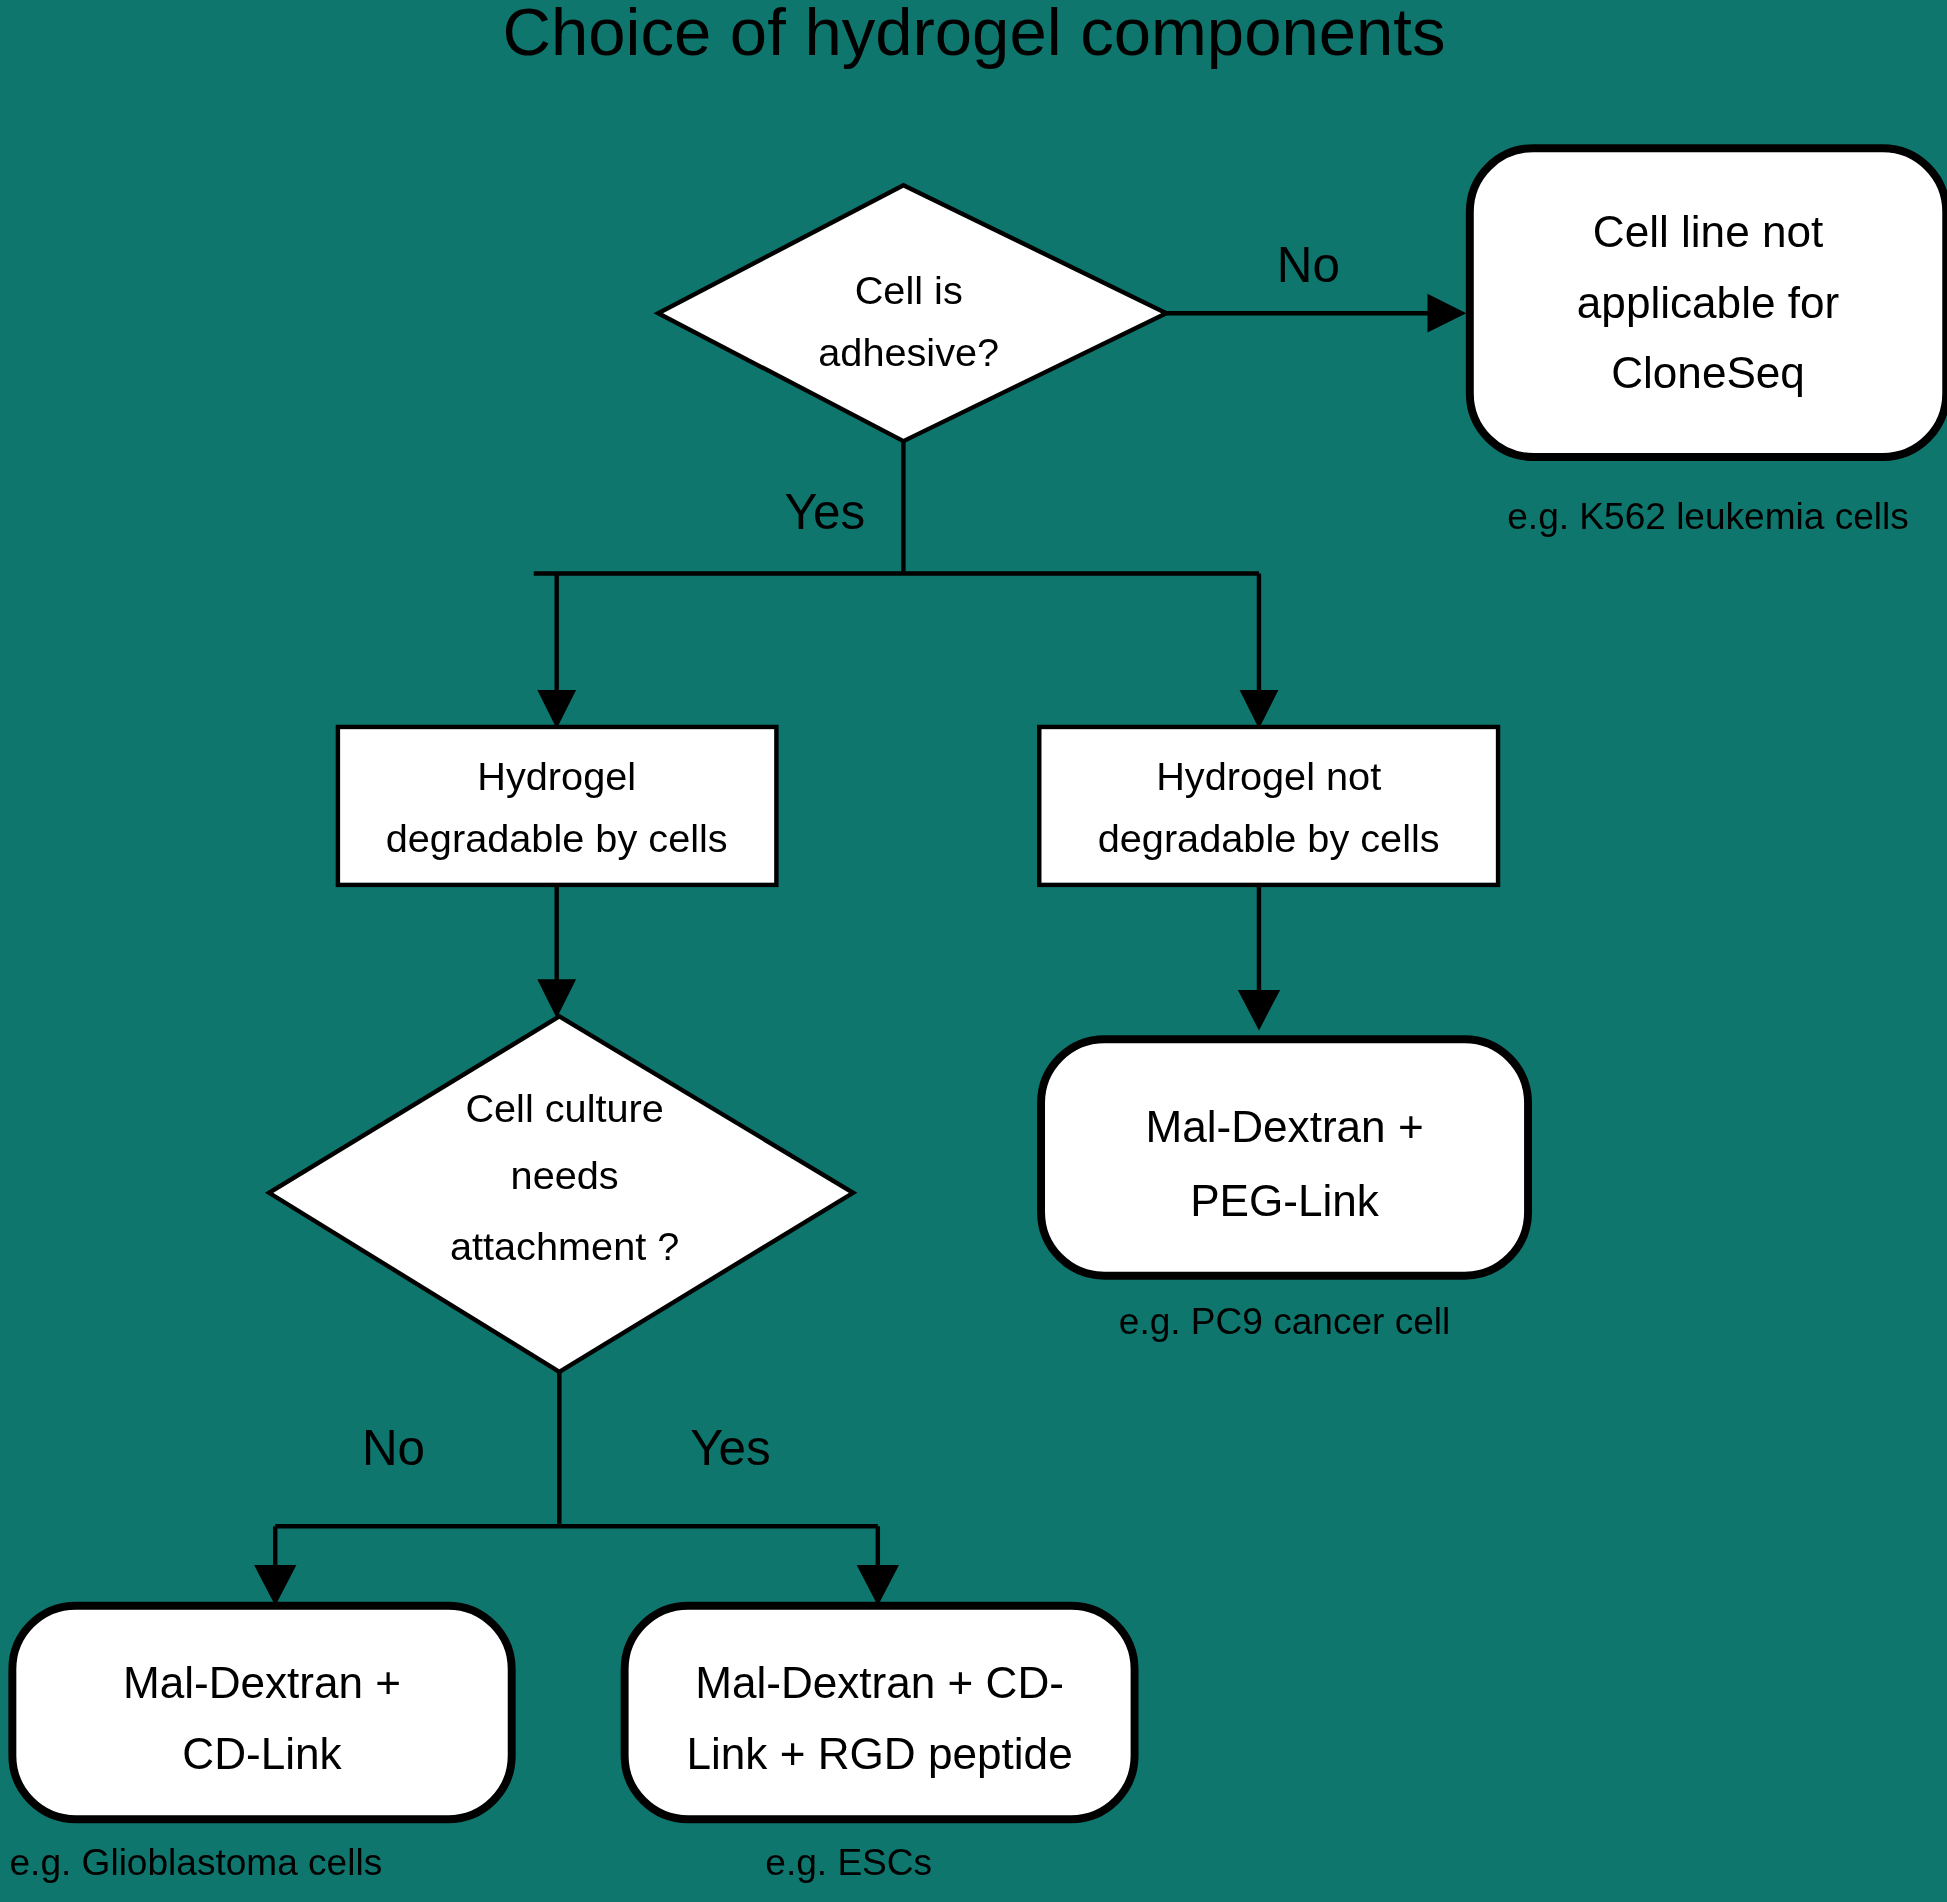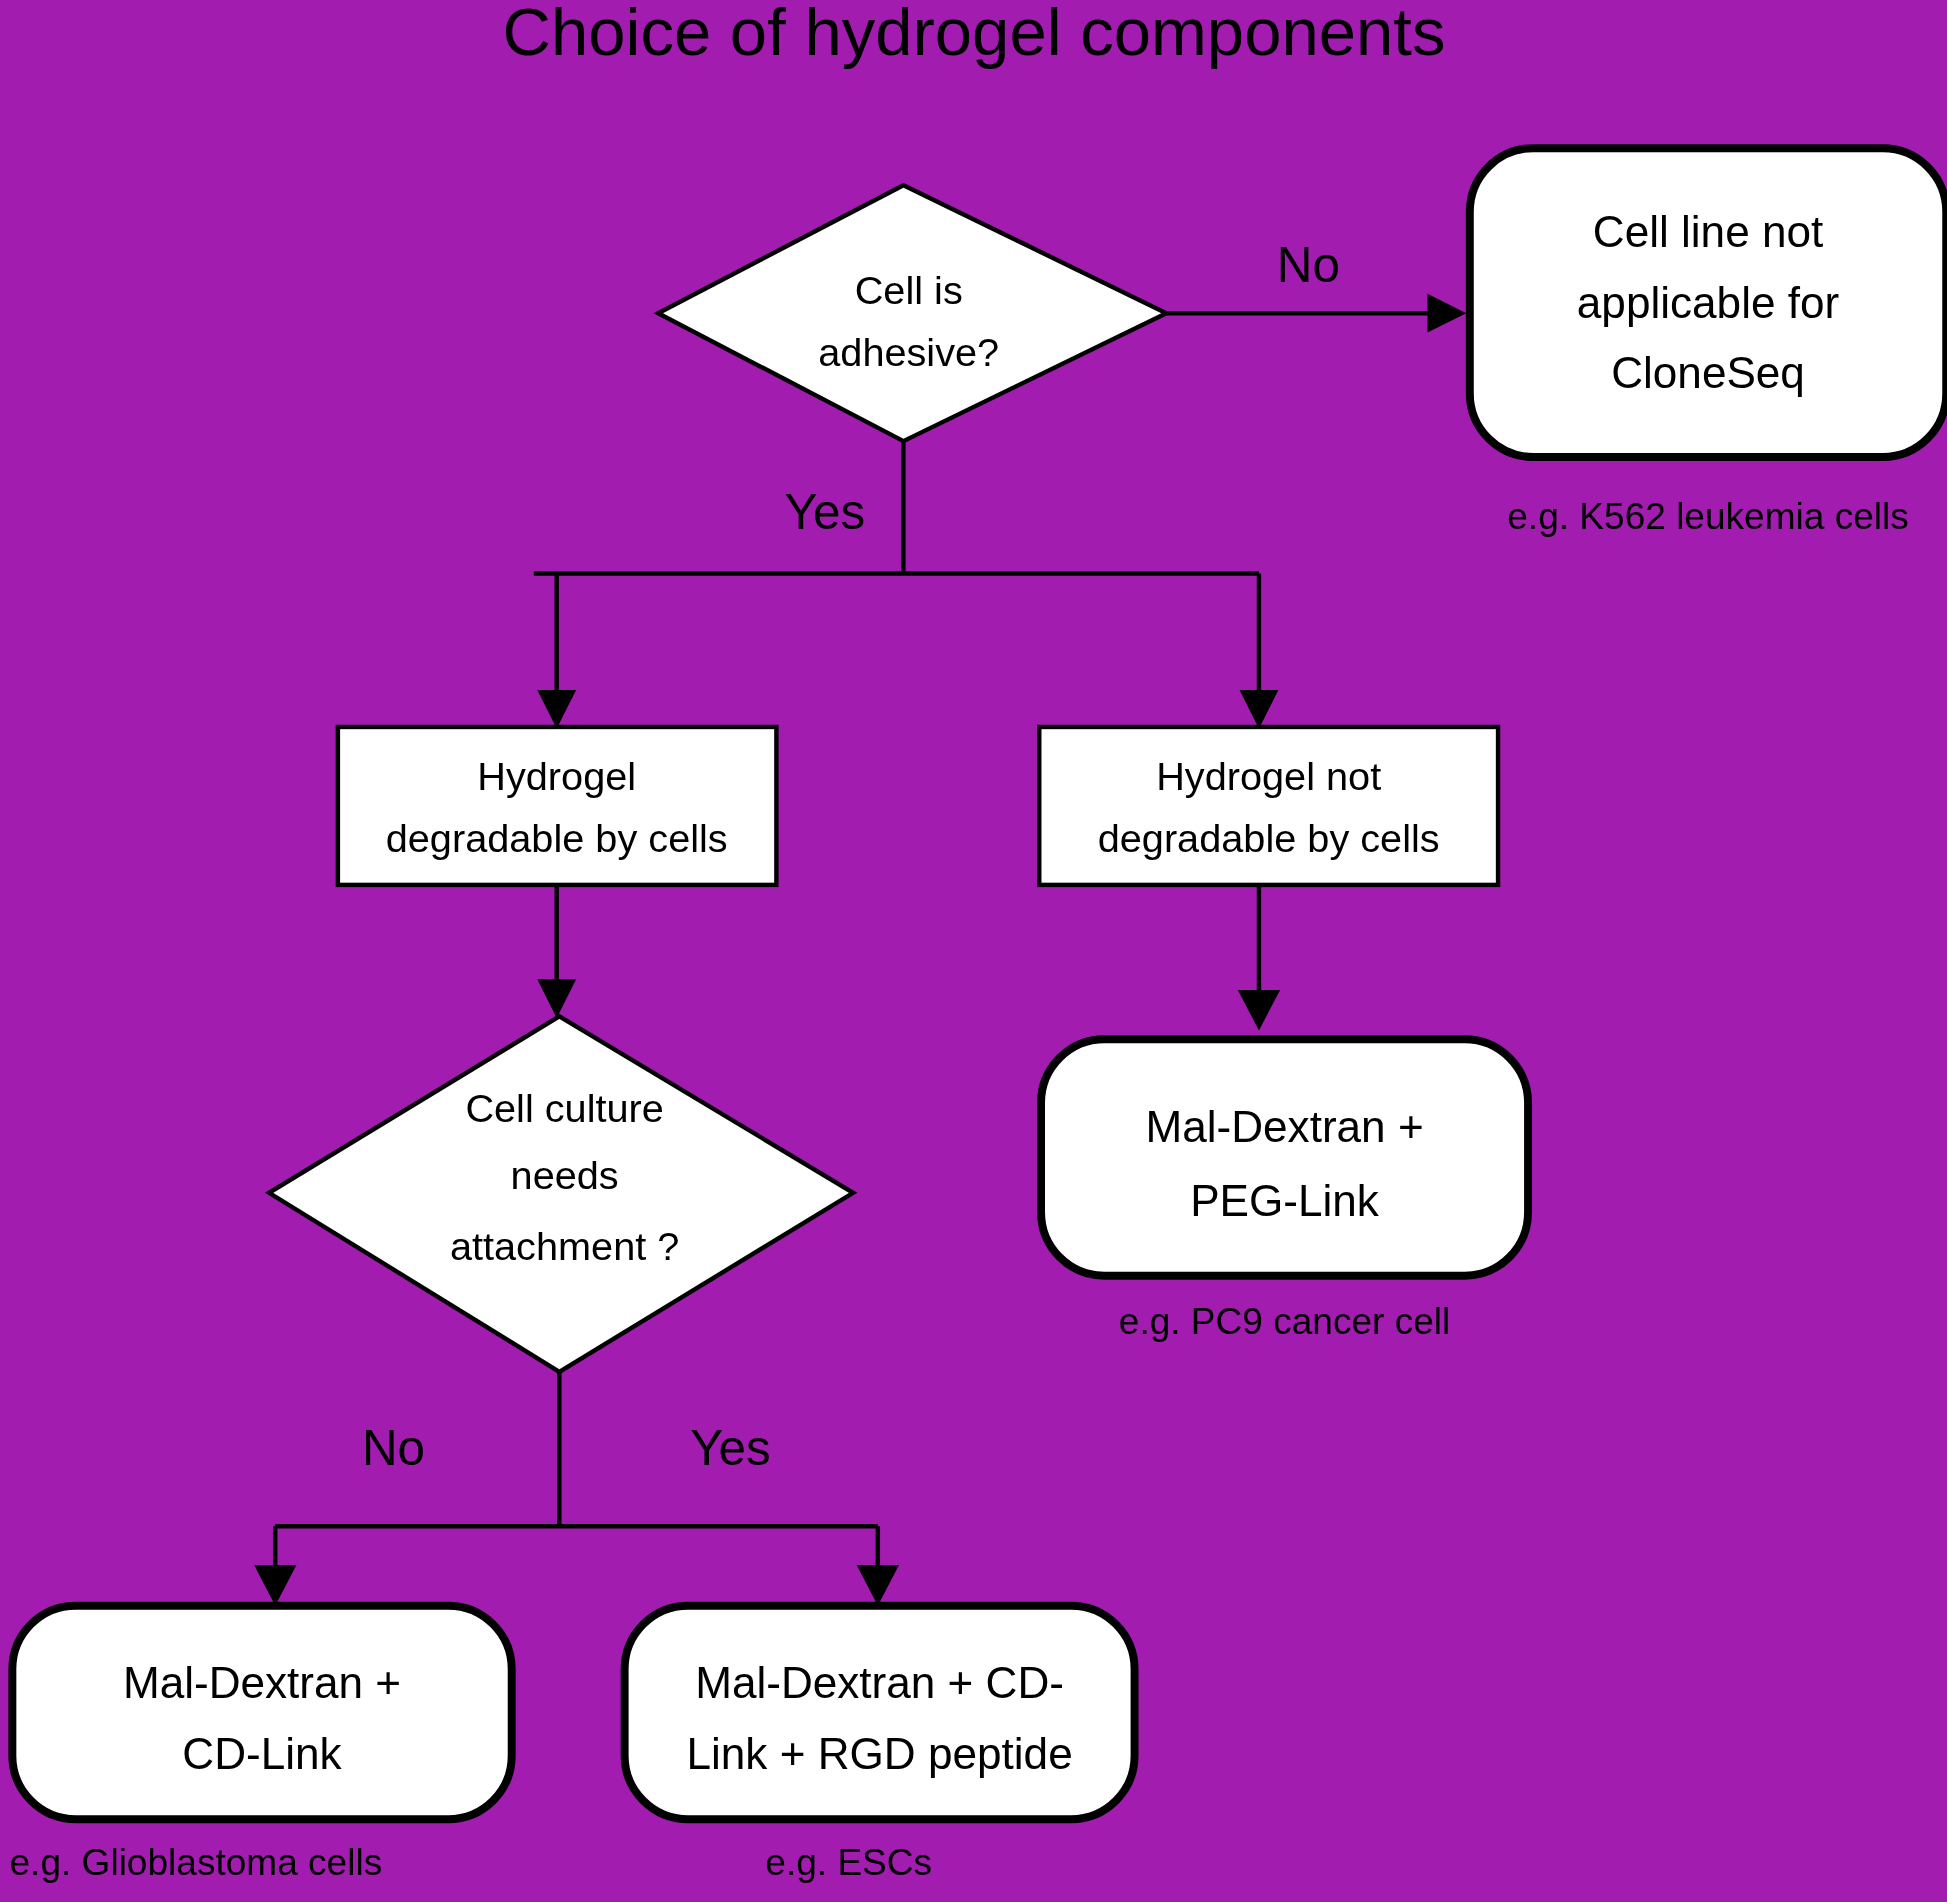--- a/index.html
+++ b/index.html
@@ -4,21 +4,21 @@
 <style>
   html, body {
     margin: 0;
     padding: 0;
     background: #ffffff;
   }
   #canvas {
     position: relative;
     width: 1948px;
     height: 1903px;
-    background: #a21caf;
+    background: #0f766e;
     overflow: hidden;
     font-family: "Liberation Sans", sans-serif;
   }
   #flow {
     position: absolute;
     top: 0; left: 0;
     width: 1948px;
     height: 1903px;
   }
   .node-shape {

